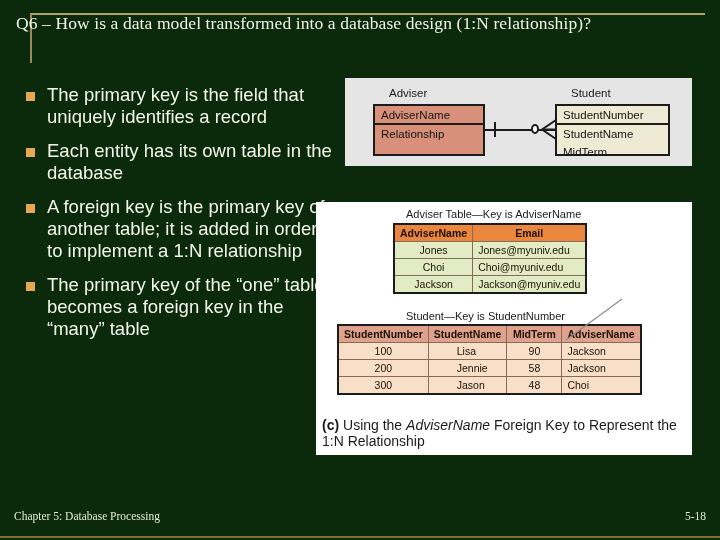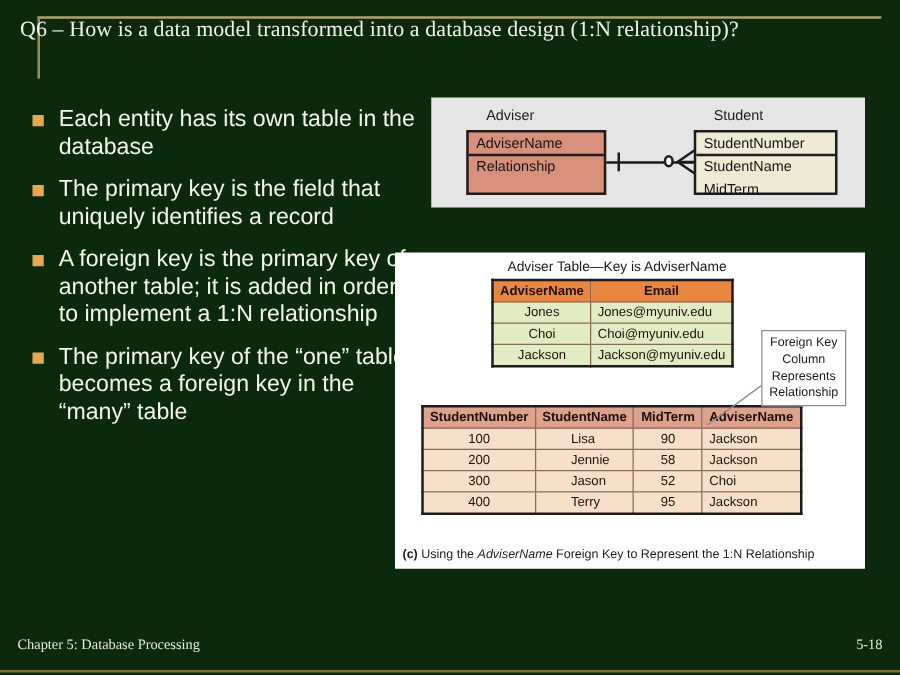--- a/index.html
+++ b/index.html
@@ -200,21 +200,21 @@
   }
   #fk-leader {
     position: absolute;
     left: 248px; top: 95px; width: 60px; height: 45px;
     overflow: visible;
   }
 
   #caption-c {
     position: absolute;
     left: 6px; bottom: 6px;
-    font-size: 10px;
+    font-size: 14px;
     color: #1b1b1b;
     font-family: "Liberation Sans", sans-serif;
   }
   #caption-c b { font-weight: 700; }
   #caption-c i { font-style: italic; }
 
   
   #footer-chapter {
     position: absolute;
     left: 14px; top: 510px;
@@ -237,25 +237,25 @@
 </style>
 </head>
 <body>
 
 <div id="title-bar"></div>
 <div id="title-text">Q6 – How is a data model transformed into a database design (1:N relationship)?</div>
 
 <div id="bullet-list">
   <div class="bullet-row">
     <span class="bullet-marker"></span>
-    <span class="bullet-text">Each entity has its own table in the database</span>
+    <span class="bullet-text">The primary key is the field that uniquely identifies a record</span>
   </div>
   <div class="bullet-row">
     <span class="bullet-marker"></span>
-    <span class="bullet-text">The primary key is the field that uniquely identifies a record</span>
+    <span class="bullet-text">Each entity has its own table in the database</span>
   </div>
   <div class="bullet-row">
     <span class="bullet-marker"></span>
     <span class="bullet-text">A foreign key is the primary key of another table; it is added in order to implement a 1:N relationship</span>
   </div>
   <div class="bullet-row">
     <span class="bullet-marker"></span>
     <span class="bullet-text">The primary key of the “one” table becomes a foreign key in the “many” table</span>
   </div>
 </div>
@@ -306,20 +306,21 @@
         <td class="c0">Choi</td>
         <td class="c1">Choi@myuniv.edu</td>
       </tr>
       <tr>
         <td class="c0">Jackson</td>
         <td class="c1">Jackson@myuniv.edu</td>
       </tr>
     </tbody>
   </table>
 
+  <div class="tbl-caption" id="student-tbl-caption">Student—Key is StudentNumber</div>
 
   <table class="data-table" id="student-table">
     <thead>
       <tr>
         <th>StudentNumber</th>
         <th>StudentName</th>
         <th>MidTerm</th>
         <th>AdviserName</th>
       </tr>
     </thead>
@@ -332,41 +333,29 @@
       </tr>
       <tr>
         <td class="n">200</td>
         <td class="t">Jennie</td>
         <td class="m">58</td>
         <td class="a">Jackson</td>
       </tr>
       <tr>
         <td class="n">300</td>
         <td class="t">Jason</td>
-        <td class="m">52</td>
+        <td class="m">48</td>
         <td class="a">Choi</td>
-      </tr>
-      <tr>
-        <td class="n">400</td>
-        <td class="t">Terry</td>
-        <td class="m">95</td>
-        <td class="a">Jackson</td>
       </tr>
     </tbody>
   </table>
 
   <svg id="fk-leader" viewBox="0 0 60 45">
     <path d="M58 2 L2 43" fill="none" stroke="#8c8c8c" stroke-width="1.2"></path>
   </svg>
 
-  <div id="fk-callout">
-    <div>Foreign Key</div>
-    <div>Column</div>
-    <div>Represents</div>
-    <div>Relationship</div>
-  </div>
 
   <div id="caption-c"><b>(c)</b><span> Using the </span><i>AdviserName</i><span> Foreign Key to Represent the 1:N Relationship</span></div>
 </div>
 
 <div id="footer-chapter">Chapter 5: Database Processing</div>
 <div id="footer-page">5-18</div>
 <div id="footer-rule"></div>
 
 </body></html>

